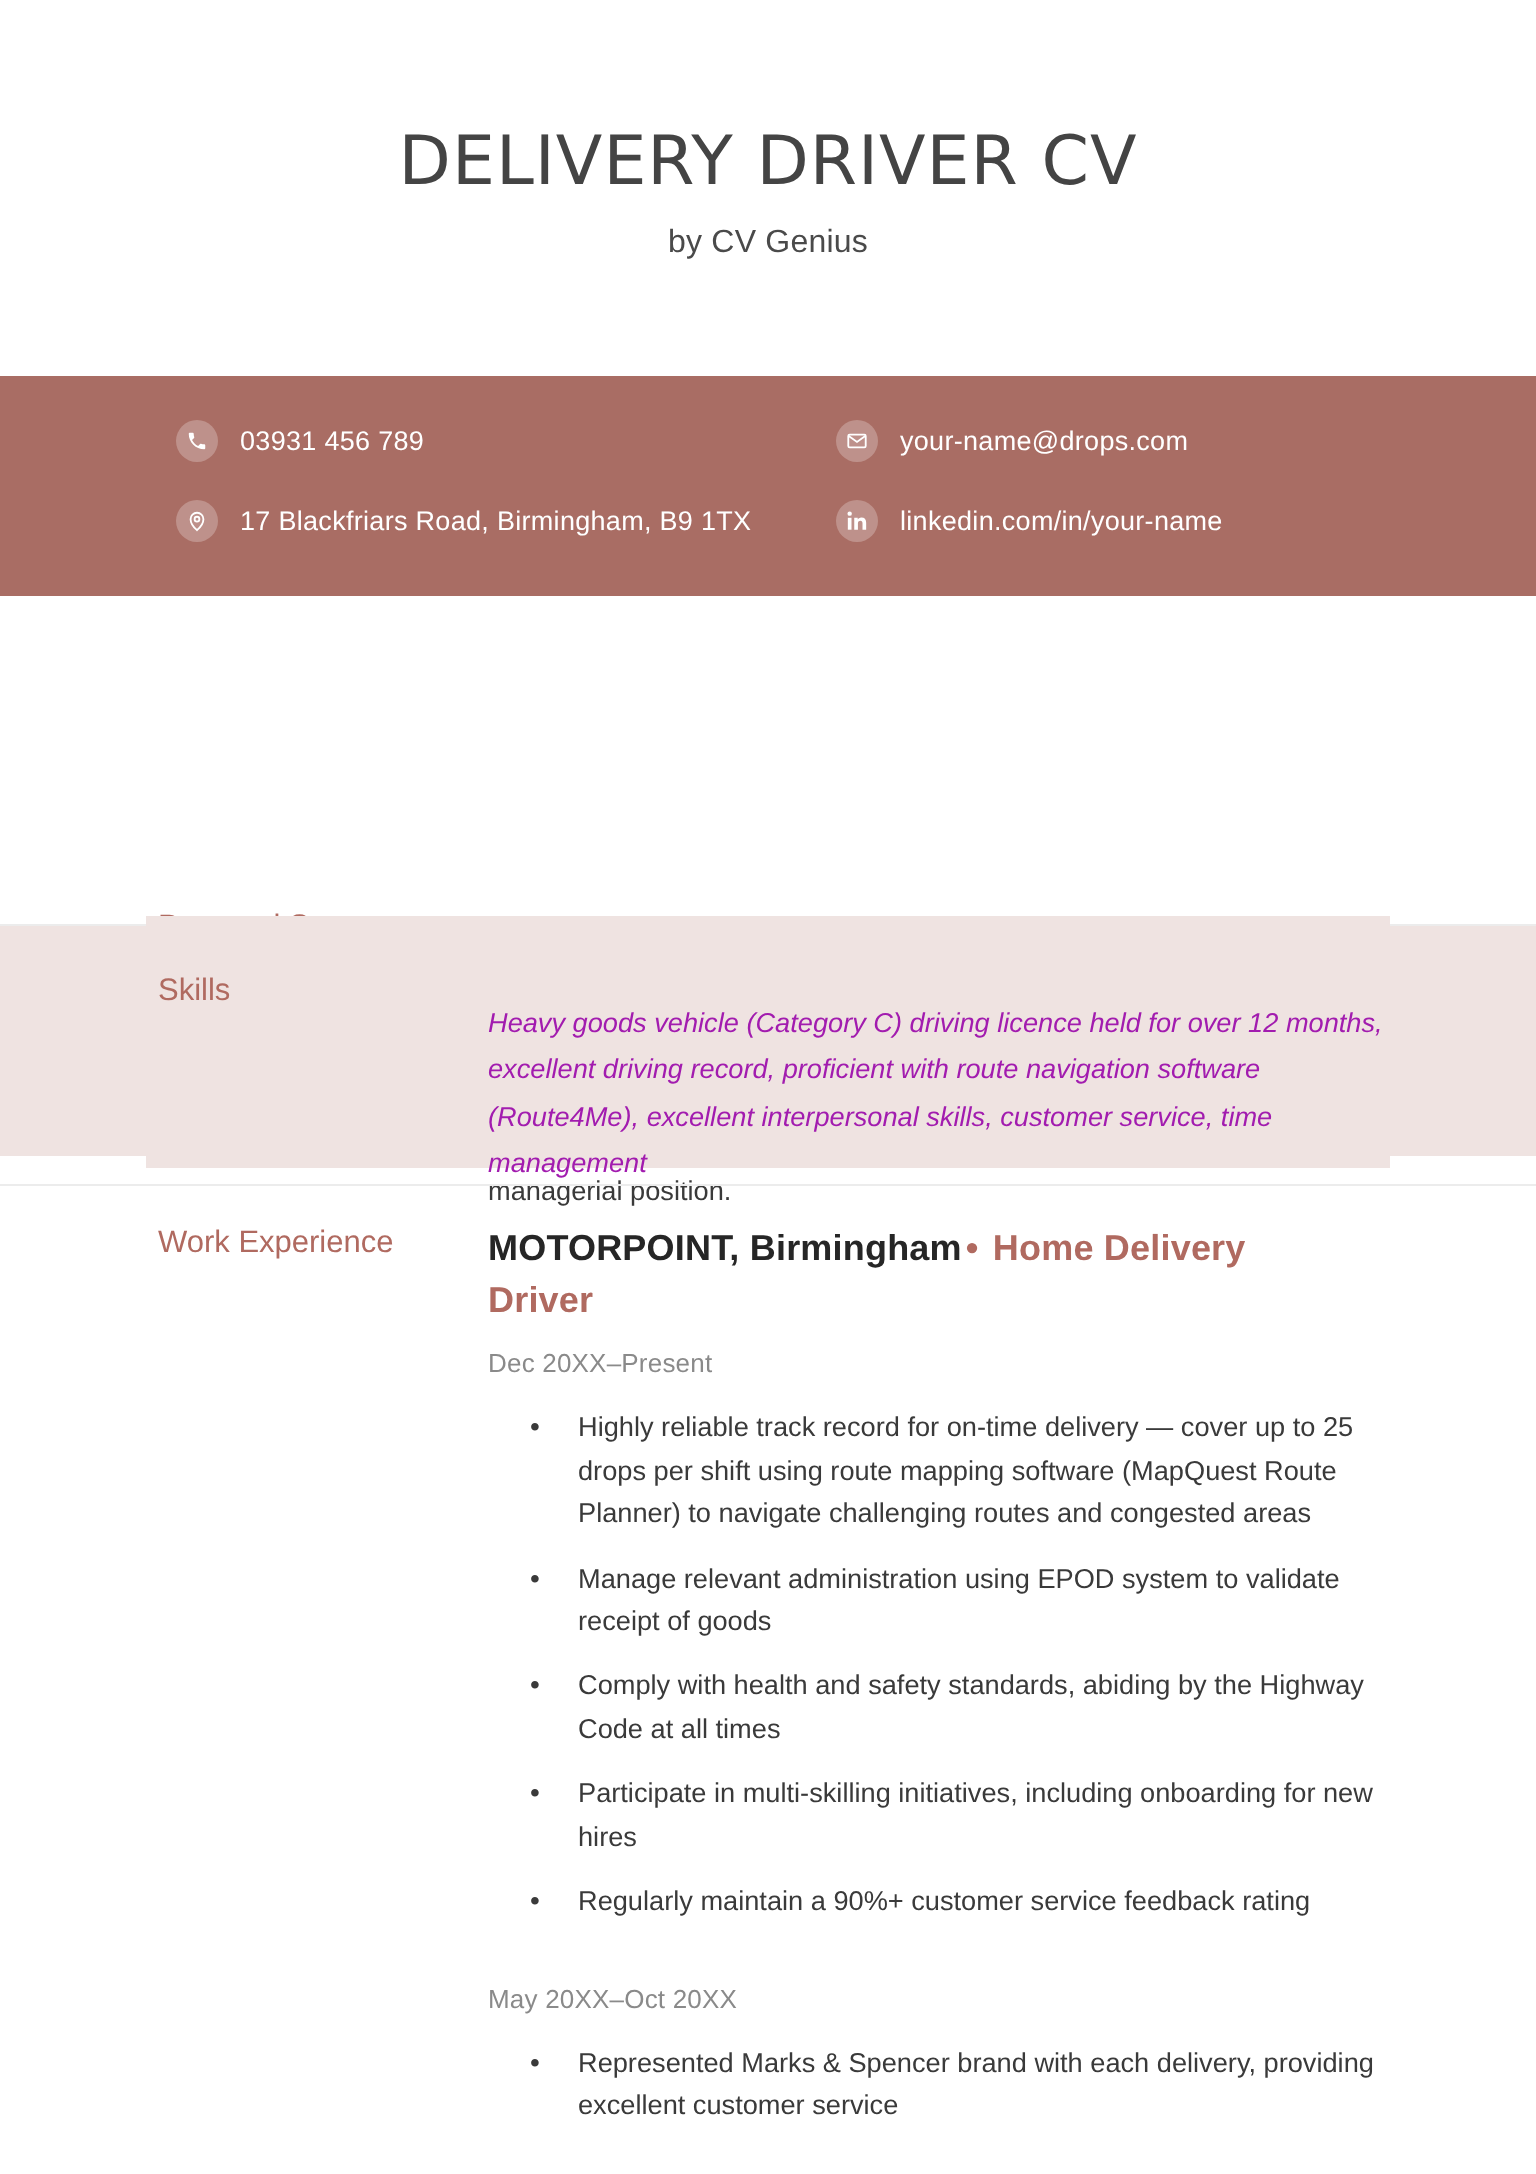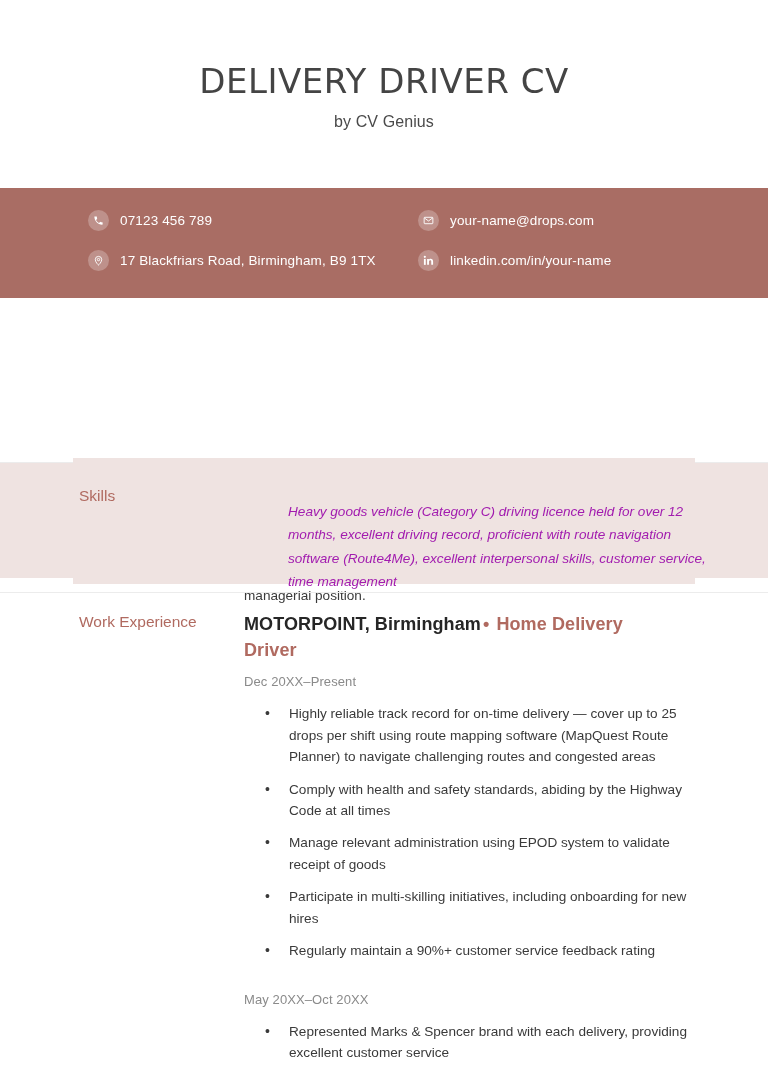--- a/index.html
+++ b/index.html
@@ -139,21 +139,20 @@
     top: 463px;
     width: 768px;
     height: 115px;
     background: #efe3e1;
   }
   .sec-skills {
     position: absolute;
     left: 0;
     top: 486px;
     width: 768px;
-    gap: 44px;
   }
   .skills-text {
     font-size: 13.6px;
     line-height: 1.73;
     font-style: italic;
     color: #a21caf;
     max-width: 448px;
   }
 
   
@@ -214,21 +213,21 @@
 
 <div class="contact-bar">
   <div class="contact-grid">
 
     <div class="contact-item">
       <span class="contact-icon">
         <svg width="11" height="11" viewBox="0 0 24 24" fill="#ffffff">
           <path d="M6.6 10.8c1.4 2.8 3.8 5.2 6.6 6.6l2.2-2.2c.3-.3.7-.4 1-.2 1.2.4 2.4.6 3.6.6.6 0 1 .4 1 1V20c0 .6-.4 1-1 1C10.6 21 3 13.4 3 4c0-.6.4-1 1-1h3.4c.6 0 1 .4 1 1 0 1.3.2 2.5.6 3.6.1.4 0 .8-.2 1.1l-2.2 2.1z"></path>
         </svg>
       </span>
-      <span class="contact-text">07123 456 789</span>
+      <span class="contact-text">03931 456 789</span>
     </div>
 
     <div class="contact-item">
       <span class="contact-icon">
         <svg width="11" height="11" viewBox="0 0 24 24" fill="none" stroke="#ffffff" stroke-width="2">
           <rect x="2.5" y="5" width="19" height="14" rx="1.5"></rect>
           <path d="M3 6.5l9 6.5 9-6.5"></path>
         </svg>
       </span>
       <span class="contact-text">your-name@drops.com</span>
@@ -281,22 +280,22 @@
   <div class="section-label">Work Experience</div>
   <div class="section-body">
 
     <div class="job">
       <div class="job-heading">
         <span class="job-company">MOTORPOINT, Birmingham</span><span class="job-sep">•</span> <span class="job-title">Home Delivery Driver</span>
       </div>
       <div class="job-dates">Dec 20XX–Present</div>
       <ul class="bullets">
         <li>Highly reliable track record for on-time delivery — cover up to 25 drops per shift using route mapping software (MapQuest Route Planner) to navigate challenging routes and congested areas</li>
+        <li>Manage relevant administration using EPOD system to validate receipt of goods</li>
         <li>Comply with health and safety standards, abiding by the Highway Code at all times</li>
-        <li>Manage relevant administration using EPOD system to validate receipt of goods</li>
         <li>Participate in multi-skilling initiatives, including onboarding for new hires</li>
         <li>Regularly maintain a 90%+ customer service feedback rating</li>
       </ul>
     </div>
 
     <div class="job">
       <div class="job-dates">May 20XX–Oct 20XX</div>
       <ul class="bullets">
         <li>Represented Marks &amp; Spencer brand with each delivery, providing excellent customer service</li>
 

